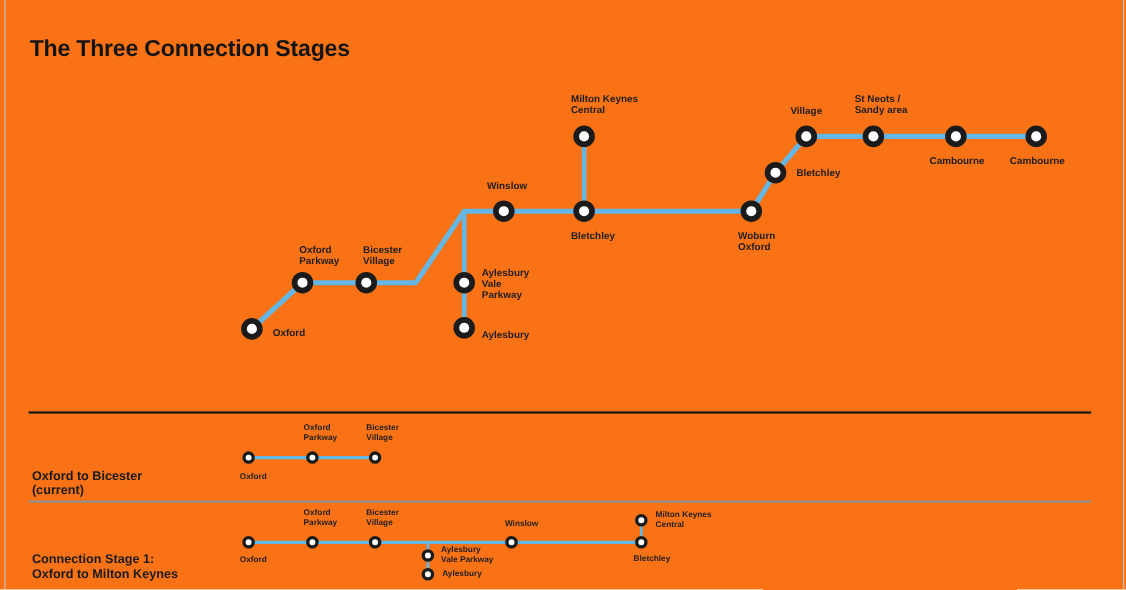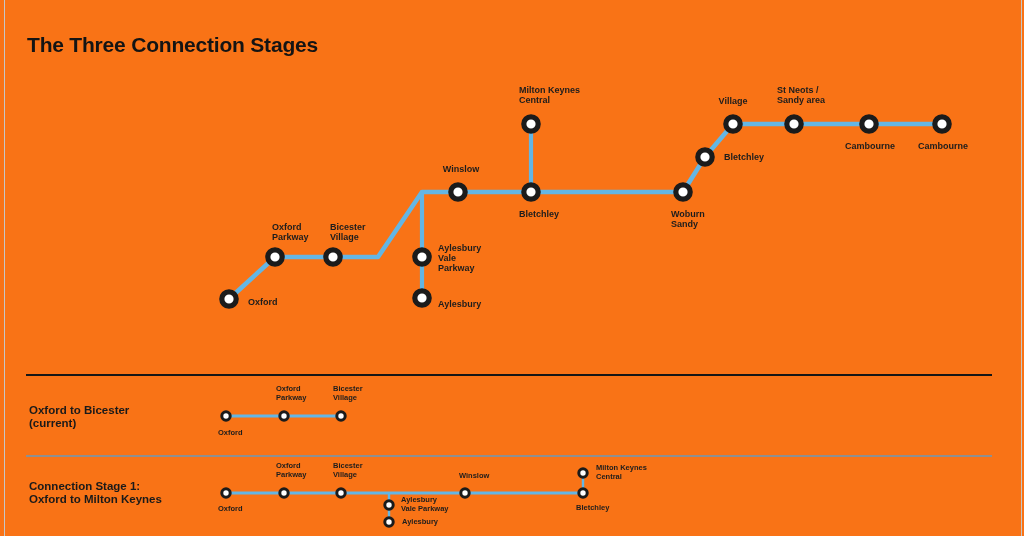--- a/index.html
+++ b/index.html
@@ -13,21 +13,21 @@
   .section-heading{position:absolute;left:27px;top:352px;font-size:15px;font-weight:bold;color:#141414;}
   .rule-black{position:absolute;left:26px;top:374px;width:966px;height:2px;background:#161616;}
   .rule-gray{position:absolute;left:26px;top:455px;width:966px;height:2px;background:#8f8f8f;}
   svg.net{position:absolute;left:0;top:0;}
   .map-label{position:absolute;font-size:9px;line-height:10px;font-weight:bold;
              white-space:pre-line;color:#1d1d1d;}
   .map-label.center{transform:translateX(-50%);text-align:center;}
   .mini-label{position:absolute;font-size:7.5px;line-height:8.5px;font-weight:bold;
               white-space:pre-line;color:#1d1d1d;}
   .row-title{position:absolute;left:29px;font-size:11.5px;line-height:13px;font-weight:bold;
-             white-space:pre-line;color:#1a1a1a;}
+             white-space:pre-line;color:#1a1a1a;margin-top:23px;}
 </style>
 </head>
 <body>
 
 <div class="page">
   <div class="edge left"></div>
   <div class="edge right"></div>
 
   <div class="title">The Three Connection Stages</div>
 
@@ -83,21 +83,21 @@
 Village</div>
   <div class="map-label" style="left:438px;top:243px;">Aylesbury
 Vale
 Parkway</div>
   <div class="map-label" style="left:438px;top:299px;">Aylesbury</div>
   <div class="map-label center" style="left:461px;top:164px;">Winslow</div>
   <div class="map-label" style="left:519px;top:85px;">Milton Keynes
 Central</div>
   <div class="map-label" style="left:519px;top:209px;">Bletchley</div>
   <div class="map-label" style="left:671px;top:209px;">Woburn
-Sandy</div>
+Oxford</div>
   <div class="map-label" style="left:724px;top:152px;">Bletchley</div>
   <div class="map-label center" style="left:733px;top:96px;">Village</div>
   <div class="map-label" style="left:777px;top:85px;">St Neots /
 Sandy area</div>
   <div class="map-label center" style="left:870px;top:141px;">Cambourne</div>
   <div class="map-label center" style="left:943px;top:141px;">Cambourne</div>
 
   <div class="rule-black"></div>
   <div class="rule-gray"></div>
 

